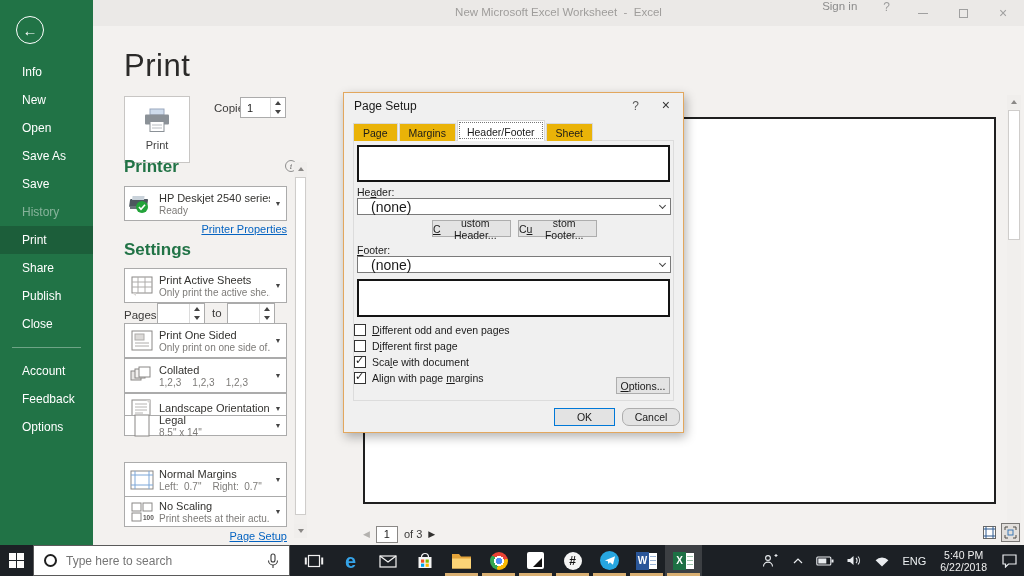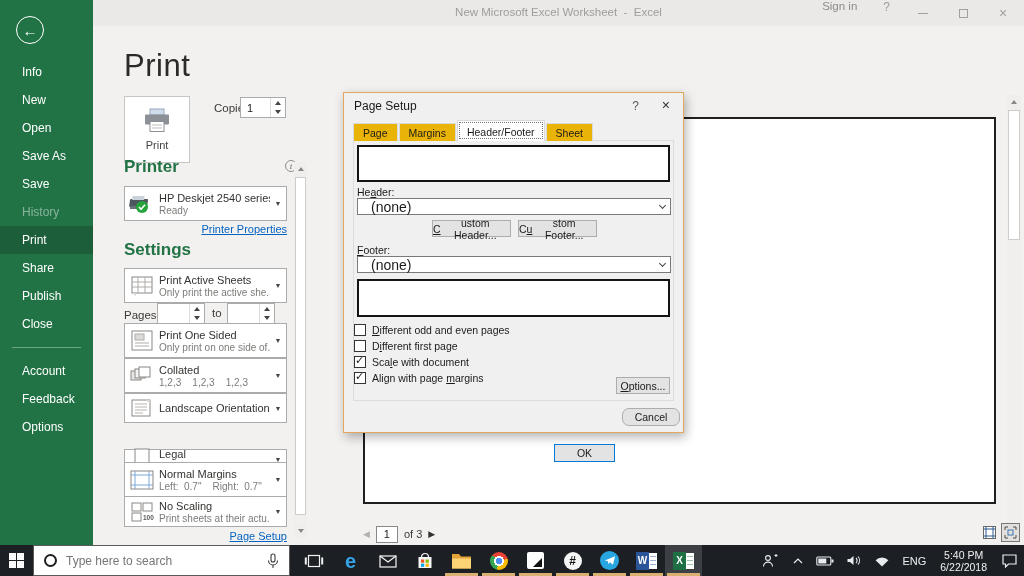--- a/index.html
+++ b/index.html
@@ -56,21 +56,21 @@
   .link-pagesetup { right:31px; top:504px; left:auto; }
   .opt0 { top:242px; height:35px; }
   .pages-row { position:absolute; left:31px; top:279px; height:21px; font-size:11.5px; color:#3b3a39; }
   .pages-label { position:absolute; left:0; top:4px; }
   .spin-p1 { left:64px; top:277px; width:48px; height:21px; }
   .to-label { position:absolute; left:119px; top:281px; font-size:11.5px; color:#3b3a39; }
   .spin-p2 { left:134px; top:277px; width:48px; height:21px; }
   .opt1 { top:297px; height:35px; }
   .opt2 { top:332px; height:35px; }
   .opt3 { top:367px; height:30px; }
-  .opt4 { top:423px; height:21px; }
+  .opt4 { top:389px; height:21px; }
   .opt5 { top:436px; height:35px; }
   .opt6 { top:470px; height:31px; }
 
   
   .sb { position:absolute; background:#f1efed; }
   .sb-settings { left:201px; top:136px; width:13px; height:376px; }
   .sb-btn { position:absolute; left:0; width:13px; height:14px; background:#f0eeec; display:flex; align-items:center; justify-content:center; }
   .sb-btn.top { top:0; } .sb-btn.bot { bottom:0; }
   .sb-tri-up { width:0;height:0;border-left:3px solid transparent;border-right:3px solid transparent;border-bottom:4px solid #8a8886; }
   .sb-tri-down { width:0;height:0;border-left:3px solid transparent;border-right:3px solid transparent;border-top:4px solid #8a8886; }
@@ -112,21 +112,21 @@
   .dlg-btn { position:absolute; background:#e3e3e3; border:1px solid #adadad; font-size:10.5px; color:#1a1a1a; display:flex; align-items:center; justify-content:center; }
   .btn-ch { left:88px; top:127px; width:79px; height:17px; }
   .btn-cf { left:174px; top:127px; width:79px; height:17px; }
   .ftr-preview { position:absolute; left:13px; top:186px; width:313px; height:38px; background:#fff; border:2px solid #141414; }
   .cb-row { position:absolute; left:10px; height:14px; display:flex; align-items:center; }
   .cb0 { top:230px; } .cb1 { top:246px; } .cb2 { top:262px; } .cb3 { top:278px; }
   .cb { width:12px; height:12px; background:#fff; border:1px solid #333; position:relative; flex:none; }
   .cb.on::after { content:"✓"; position:absolute; left:0px; top:-3px; font-size:11px; color:#1a1a1a; }
   .cb-label { margin-left:6px; font-size:10.5px; color:#1a1a1a; }
   .btn-options { left:272px; top:284px; width:54px; height:17px; }
-  .btn-ok { left:210px; top:315px; width:61px; height:18px; border:1px solid #0078d7;margin-top:36px; }
+  .btn-ok { left:210px; top:315px; width:61px; height:18px; border:1px solid #0078d7; }
   .btn-cancel { left:278px; top:315px; width:58px; height:18px;border-radius:7px; }
   u { text-decoration:underline; }
 
   
   .taskbar { position:absolute; left:0; bottom:0; width:1024px; height:31px; background:#1c2025; }
   .start { position:absolute; left:0; top:0; width:33px; height:31px; display:flex; align-items:center; justify-content:center; }
   .winlogo { display:grid; grid-template-columns:7px 7px; grid-template-rows:7px 7px; gap:1.5px; }
   .winlogo i { background:#fbfbfb; }
   .searchbox { position:absolute; left:33px; top:0; width:257px; height:31px; background:#fff; border:1px solid #5a5a5a; display:flex; align-items:center; }
   .cortana-ring { width:13px; height:13px; border:2px solid #1f1f1f; border-radius:50%; margin-left:10px; flex:none; }

